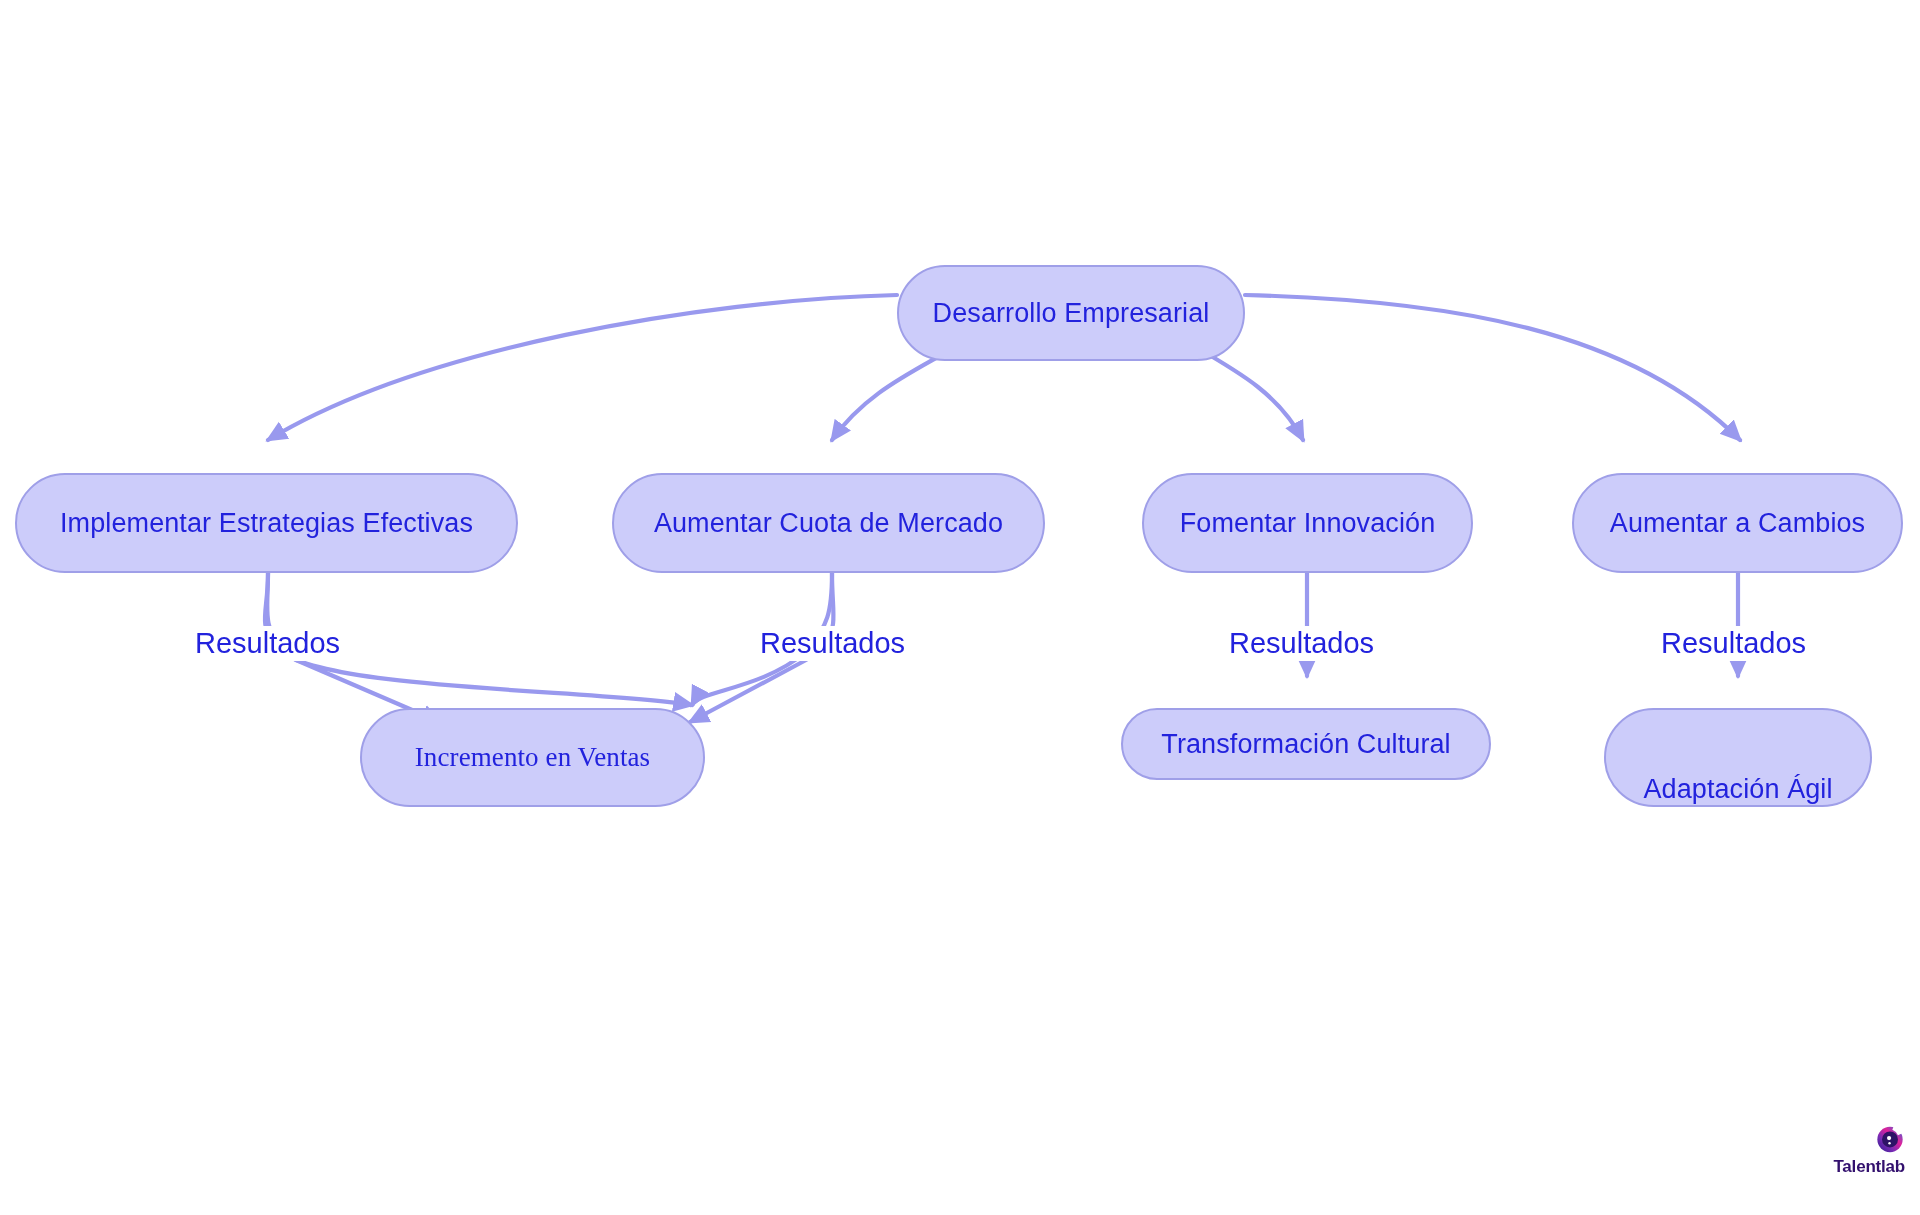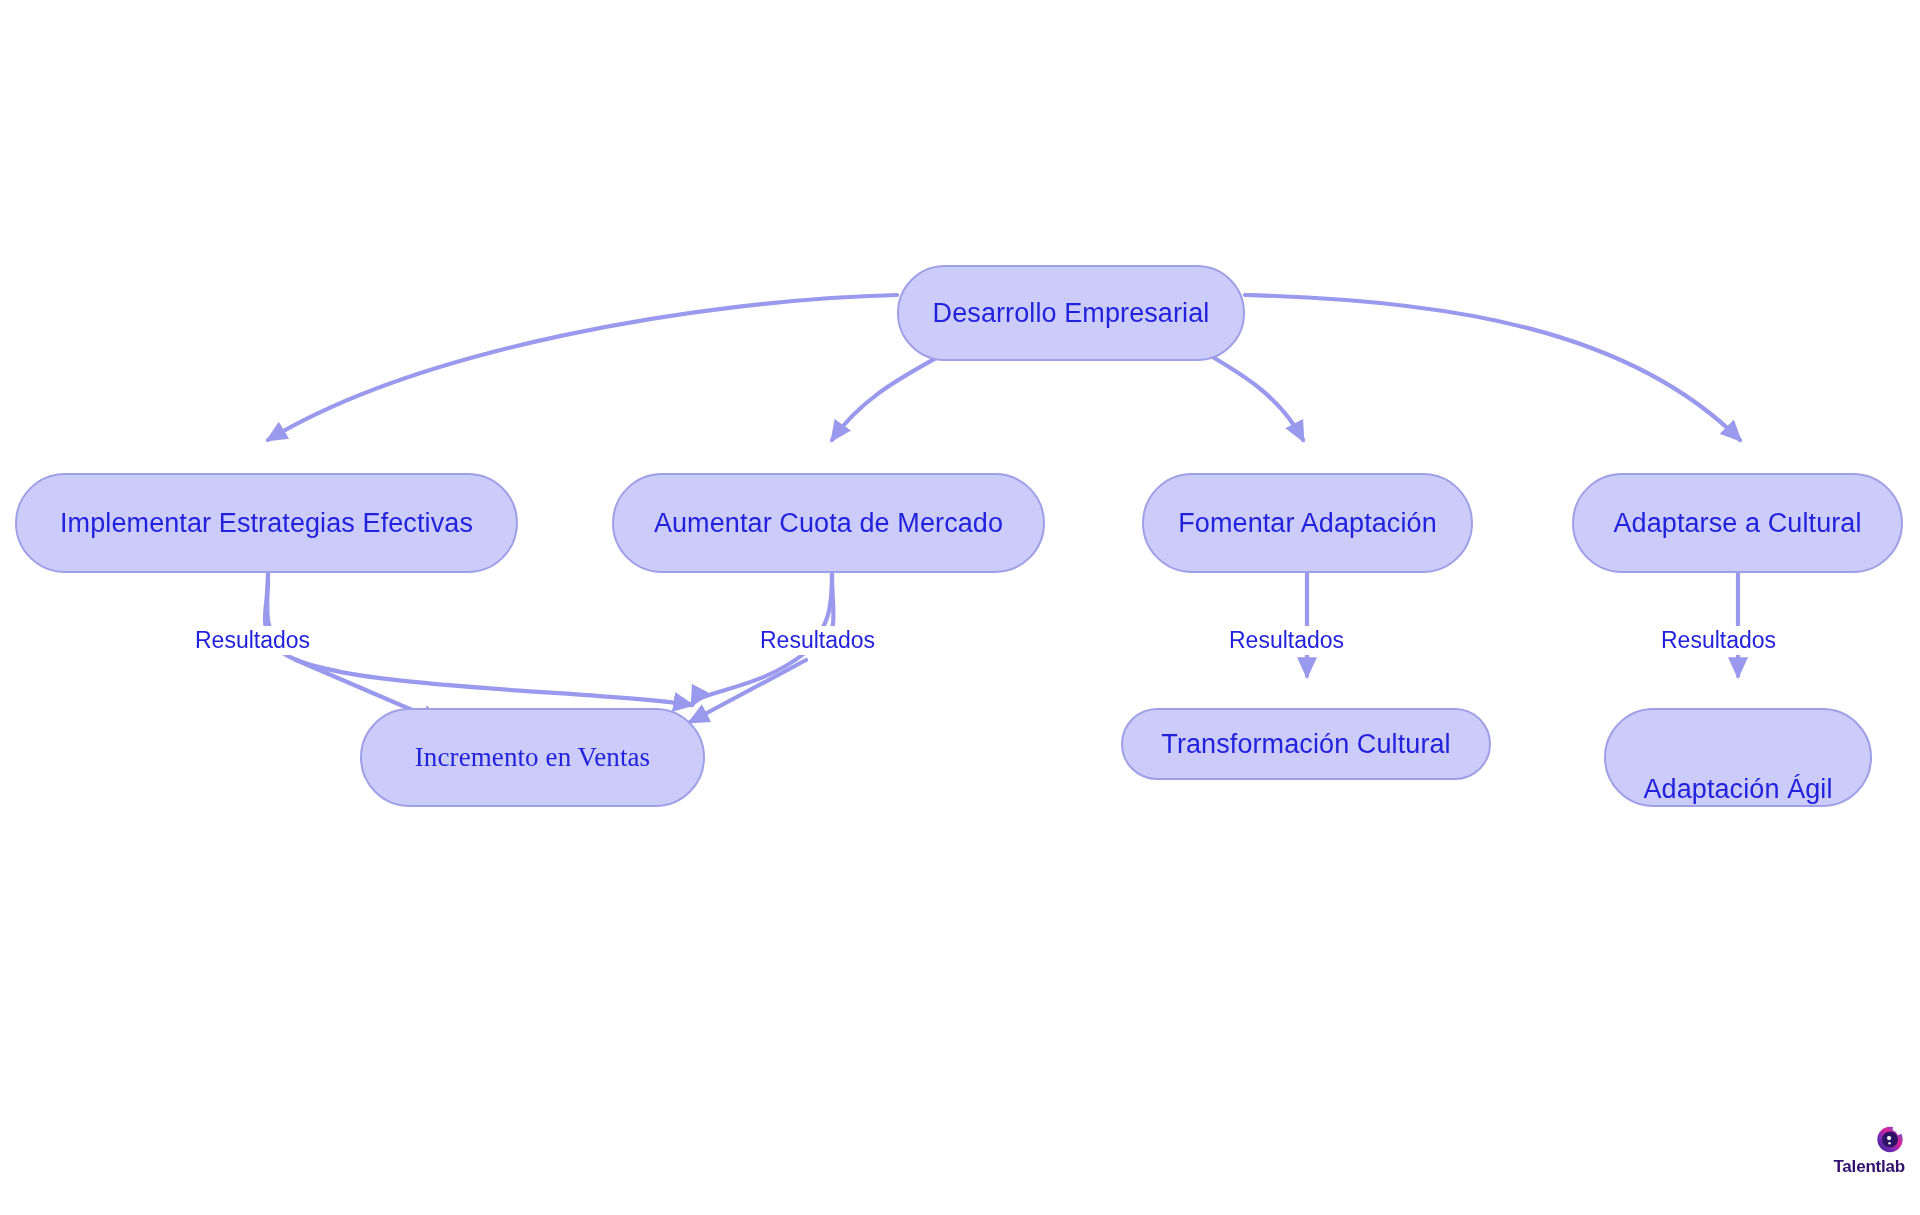--- a/index.html
+++ b/index.html
@@ -38,21 +38,21 @@
     font-size: 27px;
     font-weight: 400;
     letter-spacing: 0.1px;
     white-space: nowrap;
     z-index: 3;
   }
   .edge-label {
     position: absolute;
     color: #2222dd;
     font-family: "Liberation Sans", sans-serif;
-    font-size: 23px;
+    font-size: 29px;
     white-space: nowrap;
     background: #ffffff;
     padding: 1px 4px;
     z-index: 4;
   }
   #brand {
     position: absolute;
     left: 1795px;
     top: 1124px;
     width: 110px;
@@ -113,25 +113,25 @@
 
   <div class="node" style="left:897px; top:265px; width:348px; height:96px;">
     <span>Desarrollo Empresarial</span>
   </div>
 
   <div class="node" style="left:612px; top:473px; width:433px; height:100px;">
     <span>Aumentar Cuota de Mercado</span>
   </div>
 
   <div class="node" style="left:1142px; top:473px; width:331px; height:100px;">
-    <span>Fomentar Adaptación</span>
+    <span>Fomentar Innovación</span>
   </div>
 
   <div class="node" style="left:1572px; top:473px; width:331px; height:100px;">
-    <span>Adaptarse a Cultural</span>
+    <span>Aumentar a Cambios</span>
   </div>
 
   <div class="node" style="left:360px; top:708px; width:345px; height:99px;font-family:Liberation Serif, serif;">
     <span>Incremento en Ventas</span>
   </div>
 
   <div class="node" style="left:1121px; top:708px; width:370px; height:72px;">
     <span>Transformación Cultural</span>
   </div>
 

